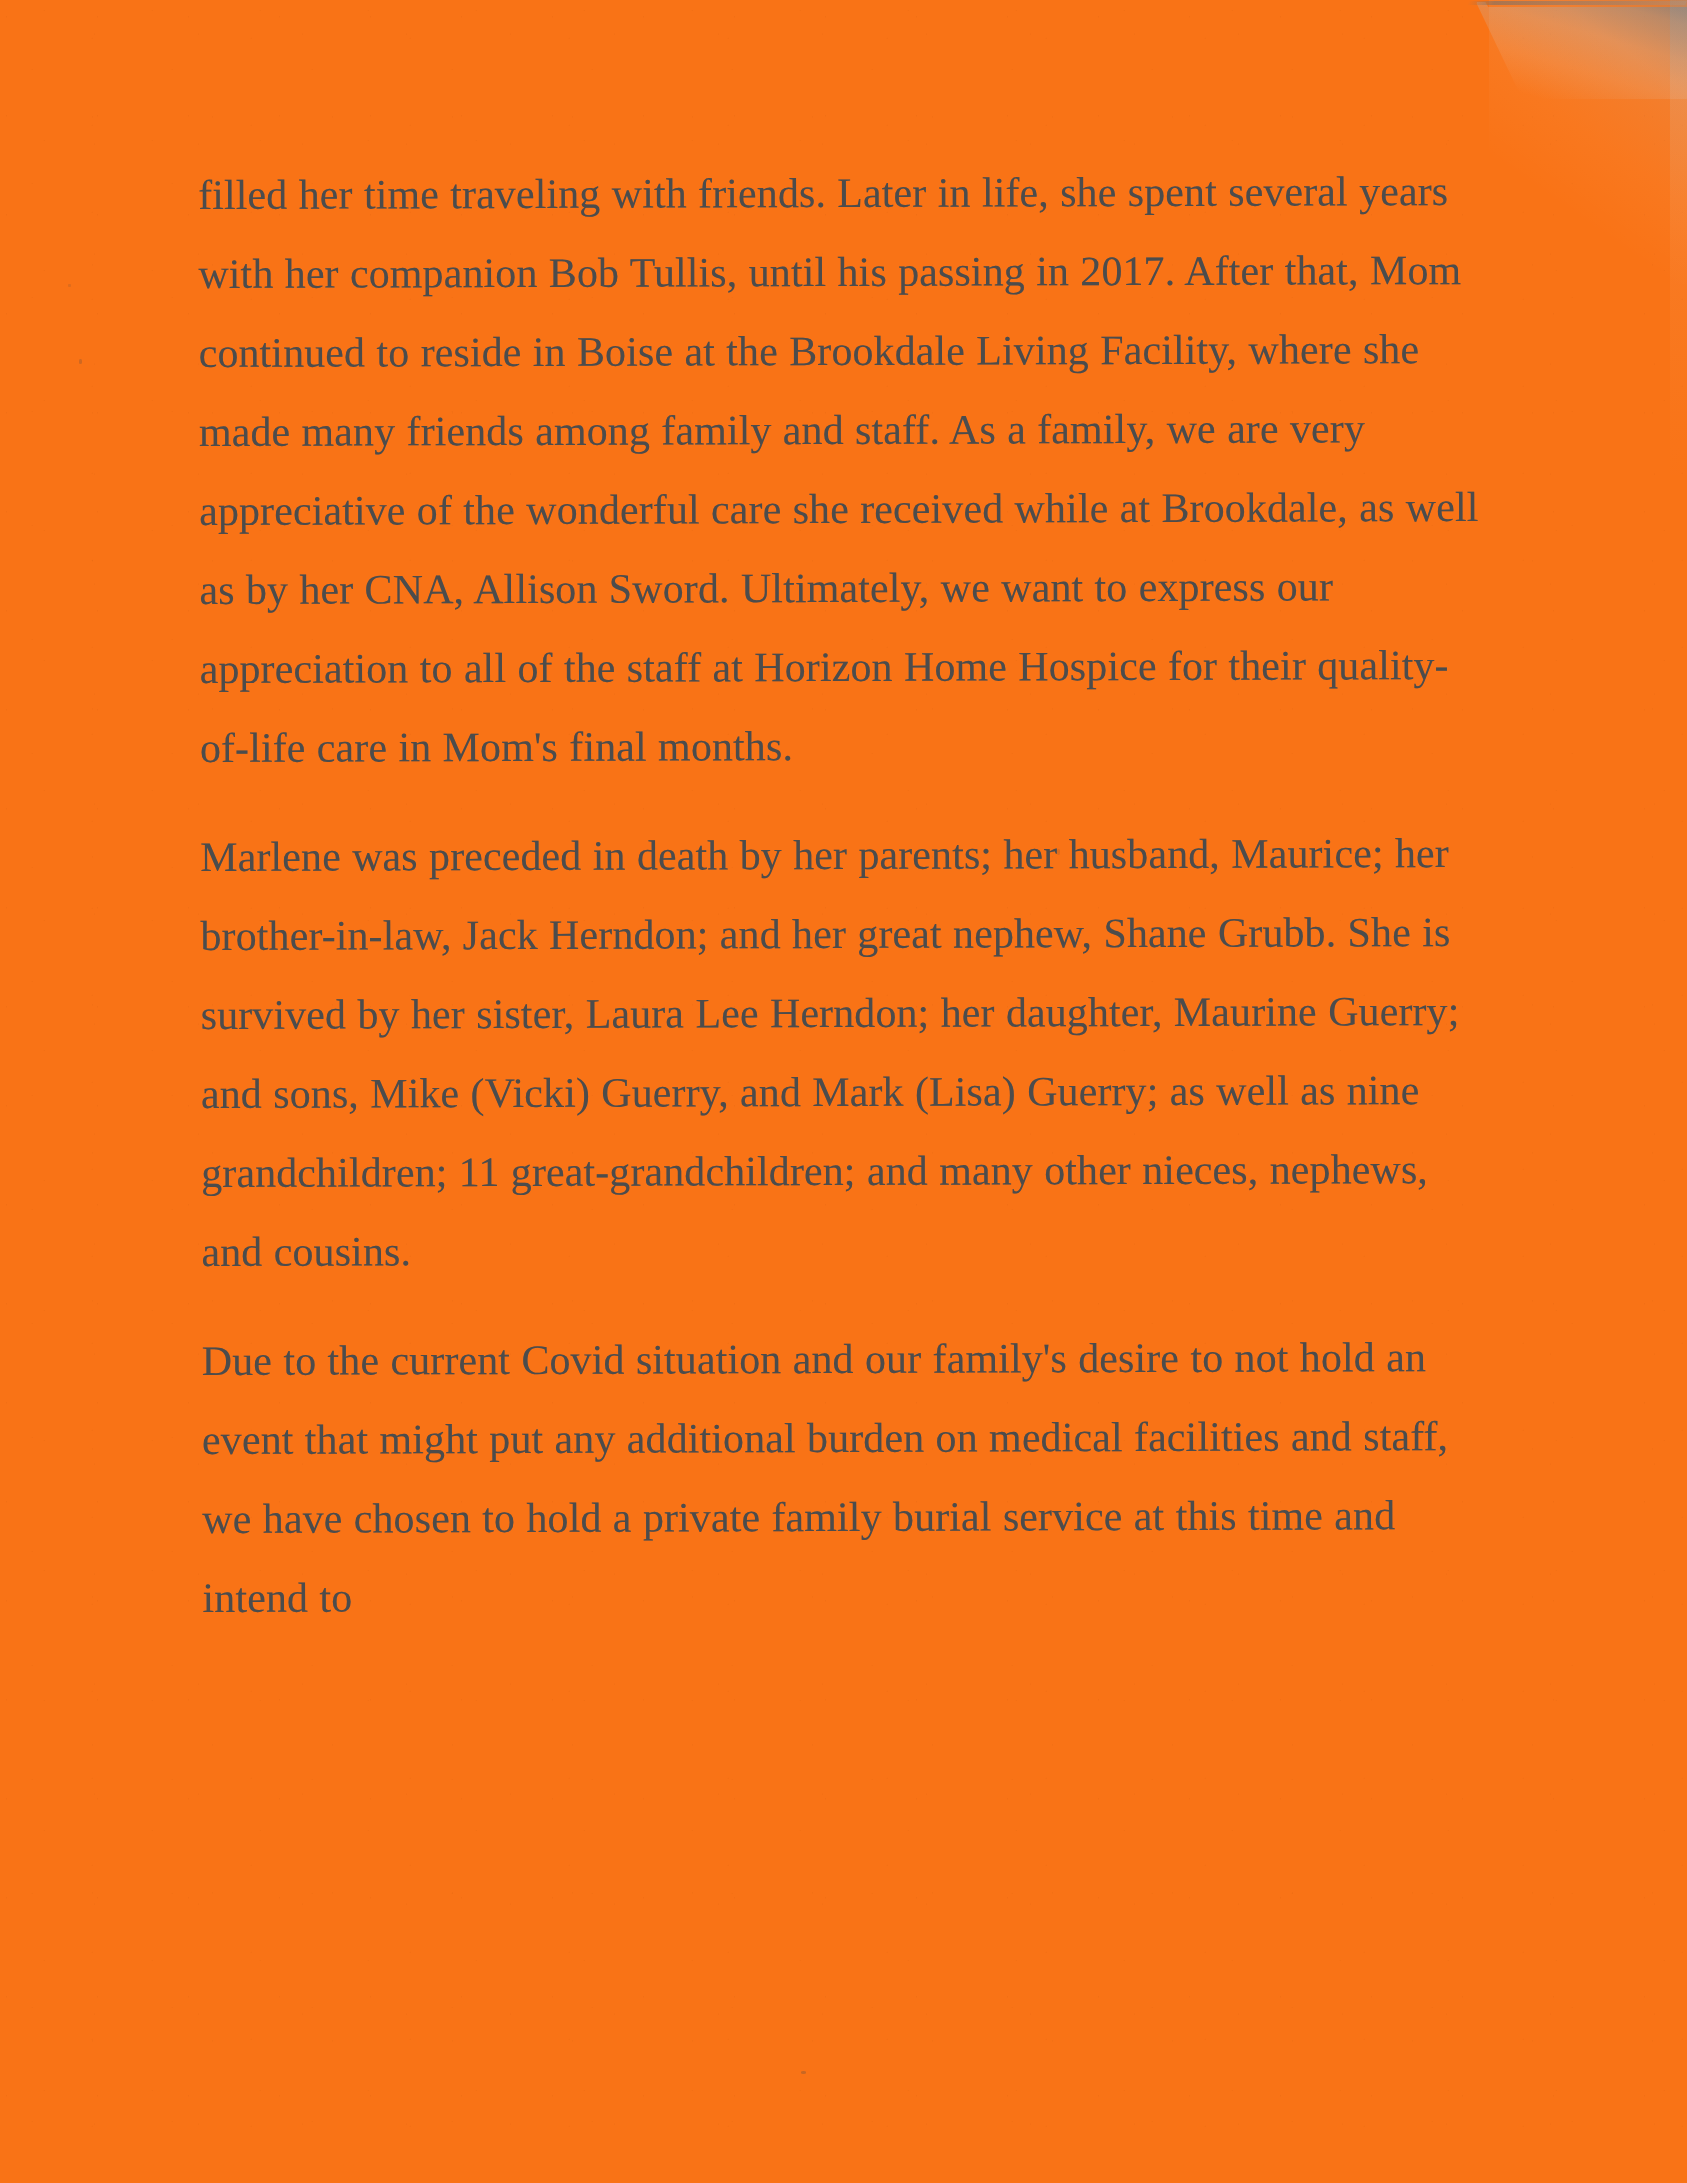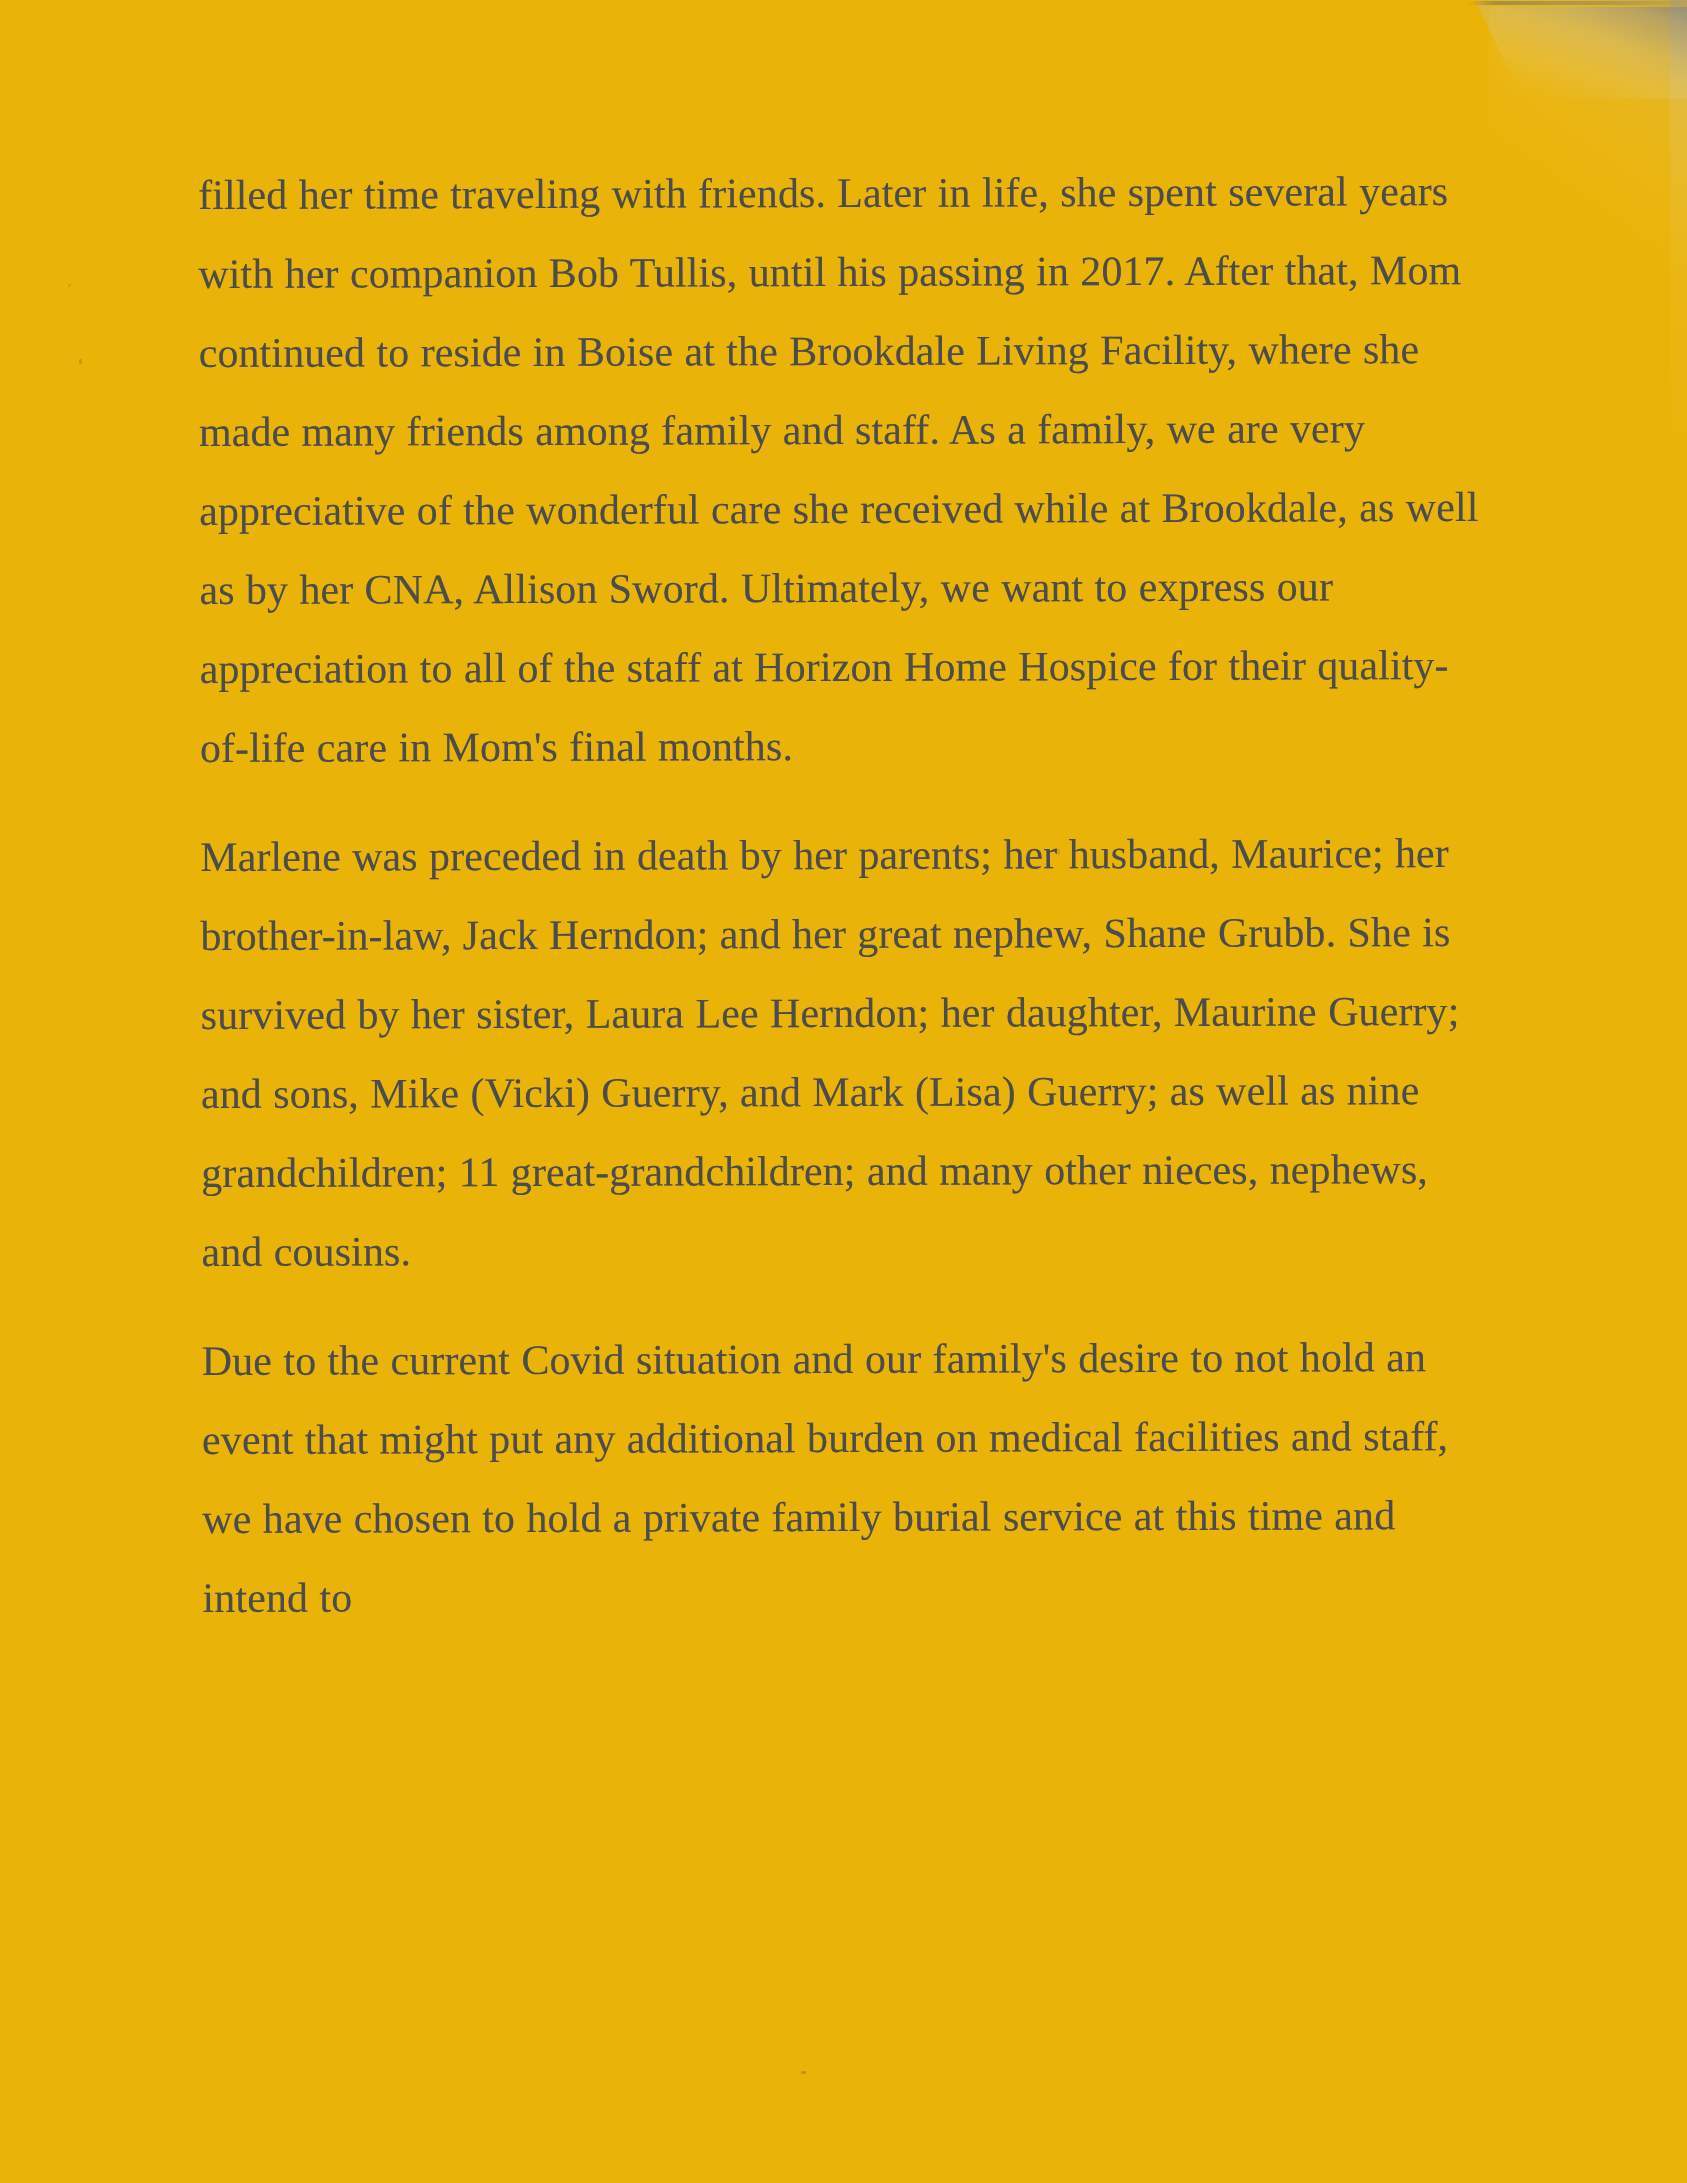--- a/index.html
+++ b/index.html
@@ -6,21 +6,21 @@
   html, body {
     margin: 0;
     padding: 0;
     background: #ffffff;
   }
 
   .page {
     position: relative;
     width: 1687px;
     height: 2183px;
-    background: #eab308;
+    background: #f97316;
     overflow: hidden;
     font-family: "Liberation Serif", "DejaVu Serif", serif;
     -webkit-font-smoothing: antialiased;
   }
 
   
   .paper-noise {
     position: absolute;
     inset: 0;
     pointer-events: none;

